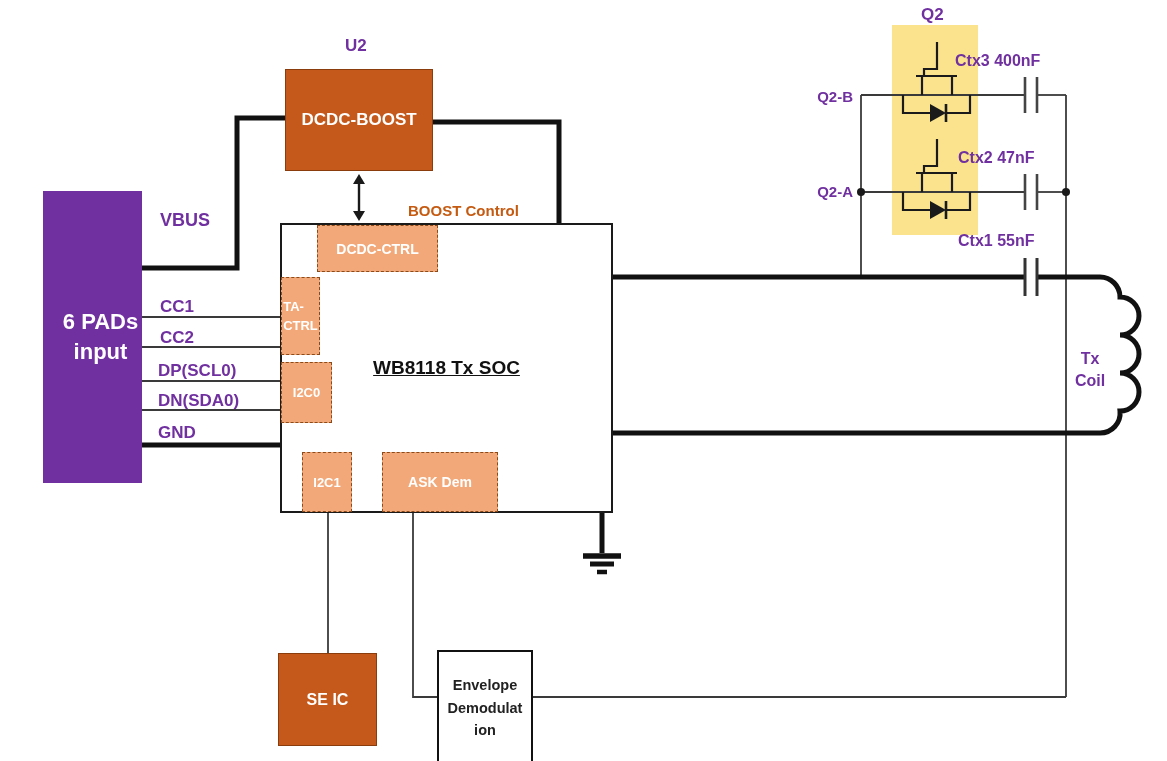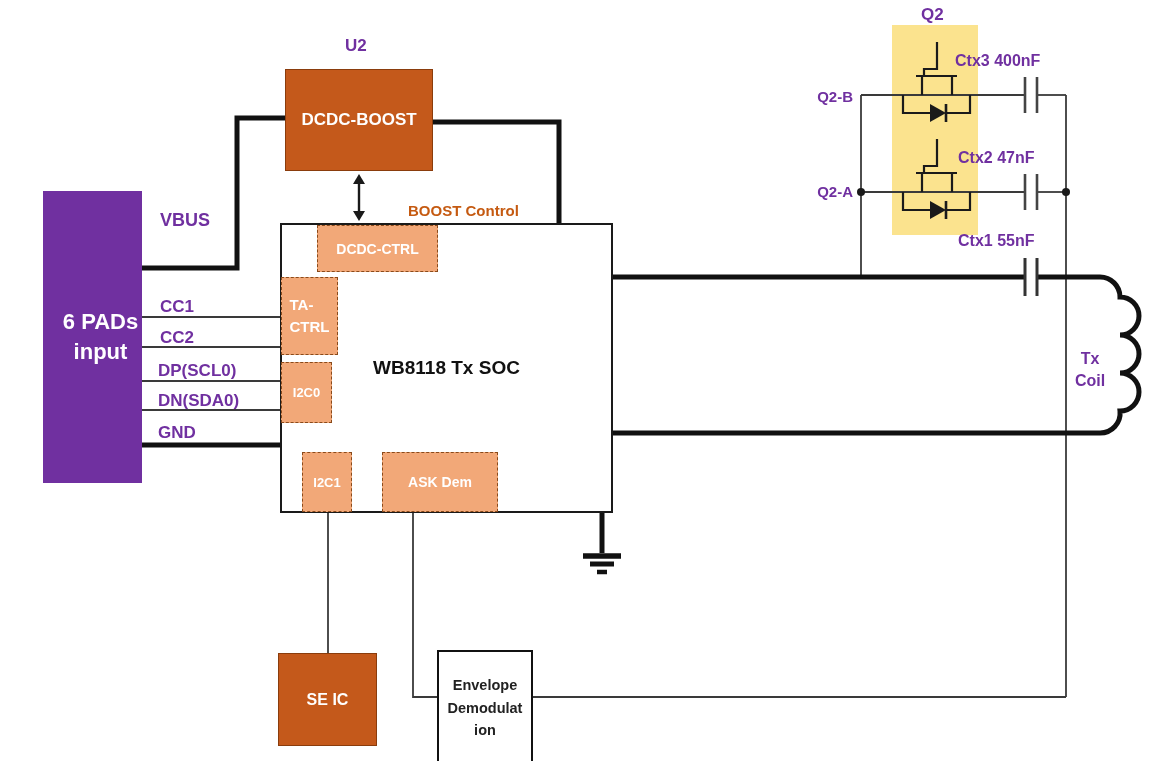--- a/index.html
+++ b/index.html
@@ -115,27 +115,27 @@
       <div>6 PADs</div>
       <div>input</div>
     </div>
   </div>
 
   <div class="abs block orangebox" style="left:285px;top:69px;width:148px;height:102px;font-size:17px;">
     <span>DCDC-BOOST</span>
   </div>
 
   <div class="abs socbox" style="left:280px;top:223px;width:333px;height:290px;">
-    <div class="abs soc-title" style="left:50%;top:50%;transform:translate(-50%,-50%);position:absolute;">WB8118 Tx SOC</div>
+    <div class="abs soc-title" style="left:50%;top:50%;transform:translate(-50%,-50%);position:absolute;text-decoration:underline;">WB8118 Tx SOC</div>
   </div>
 
   <div class="abs sub" style="left:317px;top:225px;width:121px;height:47px;font-size:14px;">
     <span>DCDC-CTRL</span>
   </div>
-  <div class="abs sub" style="left:281px;top:277px;width:57px;height:78px;font-size:15px;line-height:1.5;">
+  <div class="abs sub" style="left:281px;top:277px;width:39px;height:78px;font-size:13px;line-height:1.5;">
     <span>
       <span style="display:block;">TA-</span>
       <span style="display:block;">CTRL</span>
     </span>
   </div>
   <div class="abs sub" style="left:281px;top:362px;width:51px;height:61px;font-size:13px;">
     <span>I2C0</span>
   </div>
   <div class="abs sub" style="left:302px;top:452px;width:50px;height:60px;font-size:13px;">
     <span>I2C1</span>

